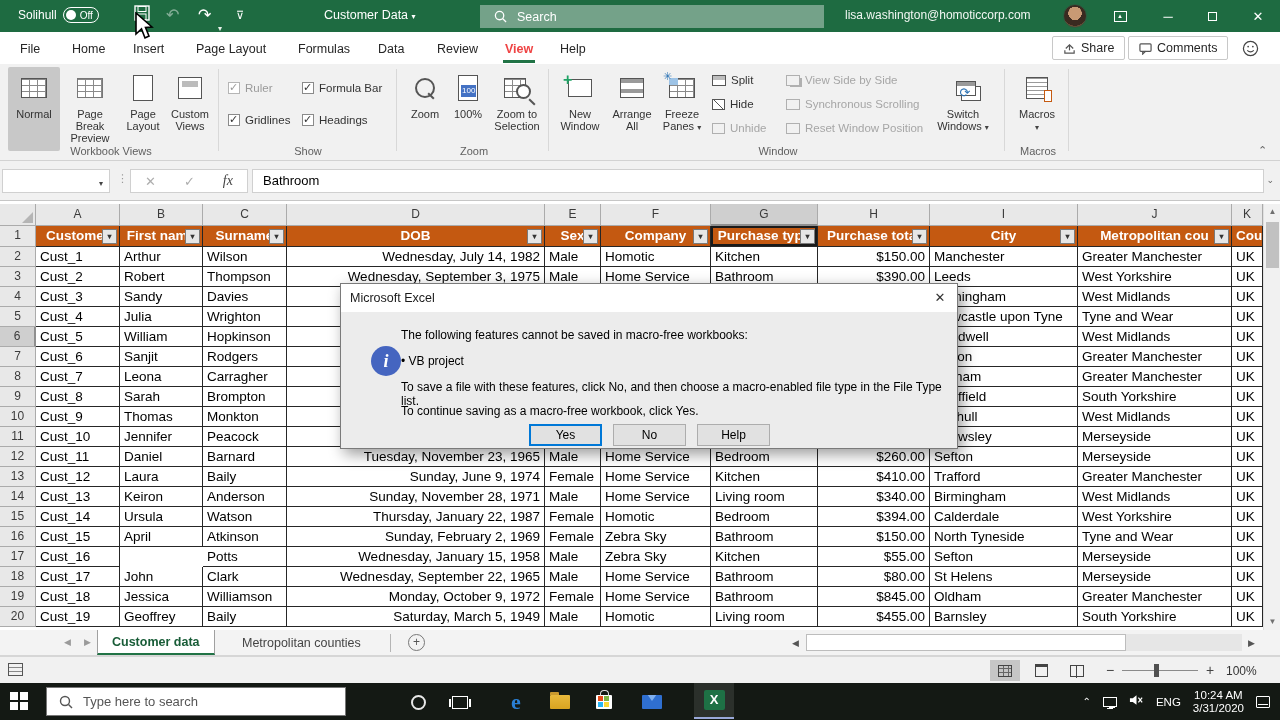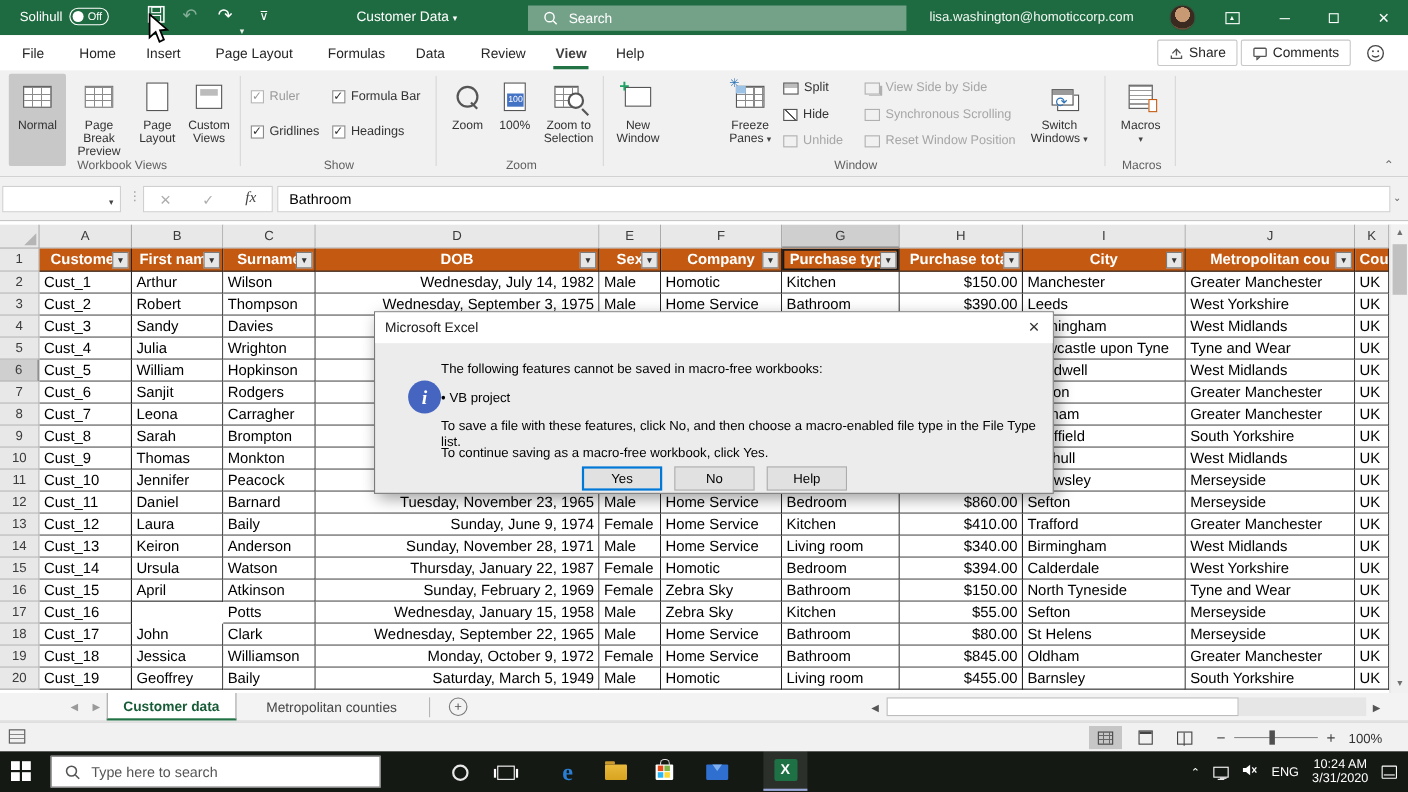--- a/index.html
+++ b/index.html
@@ -23,21 +23,21 @@
   #avatar { position:absolute; left:1063px; top:4px; width:24px; height:24px; border-radius:50%; background:radial-gradient(circle at 50% 38%, #c89a74 0 38%, #3a2a20 39% 70%, #6b4a35 71%); border:1px solid #2c5b3f; }
   .win-btn { position:absolute; top:0; width:40px; height:32px; display:flex; align-items:center; justify-content:center; color:#fff; font-size:13px; }
   #ribbon-opts { left:1100px; }
   #btn-min { left:1148px; } #btn-max { left:1192px; } #btn-close { left:1238px; }
   .restore-sq { width:9px; height:9px; border:1px solid #fff; }
   .ribbonopt-sq { width:13px; height:11px; border:1px solid #fff; font-size:7px; display:flex; align-items:center; justify-content:center; }
 
   
   #tabrow { position:absolute; left:0; top:32px; width:1280px; height:32px; background:#fff; }
   .rtab { position:absolute; top:6px; font-size:12.5px; color:#262626; padding:4px 2px; }
-  .rtab.active { color:#404040; font-weight:bold; border-bottom:3px solid #217346; }
+  .rtab.active { color:#ef4444; font-weight:bold; border-bottom:3px solid #217346; }
   .pill-btn { position:absolute; top:4px; height:24px; border:1px solid #c8c8c8; border-radius:2px; background:#fff; display:flex; align-items:center; gap:5px; padding:0 10px; font-size:12.5px; color:#262626; }
 
   
   #ribbon { position:absolute; left:0; top:64px; width:1280px; height:97px; background:#F1F1F1; border-bottom:1px solid #D2D2D2; }
   .grp-label { position:absolute; bottom:3px; font-size:11px; color:#5f5f5f; text-align:center; }
   .vdiv { position:absolute; top:5px; height:82px; width:1px; background:#D8D8D8; }
   .bigbtn { position:absolute; top:3px; height:84px; width:52px; display:flex; flex-direction:column; align-items:center; text-align:center; font-size:11px; color:#333; line-height:12px; }
   .bigbtn .ic { height:34px; display:flex; align-items:center; justify-content:center; margin-top:4px; margin-bottom:3px; }
   .bigbtn.sel { background:#C8C8C8; border-radius:2px; }
   .smallbtn { position:absolute; display:flex; align-items:center; gap:5px; font-size:11.5px; color:#333; }
@@ -310,20 +310,26 @@
   <div class="vdiv" style="left:548px;"></div>
 
   <div class="bigbtn" style="left:556px; width:48px;">
     <span class="ic">
         <span class="pageic" style="width:24px;height:18px;">
           <span style="position:absolute;left:-6px;top:-6px;color:#21a366;font-size:16px;font-weight:bold;">+</span>
         </span>
       </span>
     <span>New Window</span>
   </div>
+  <div class="bigbtn" style="left:608px; width:48px;">
+    <span class="ic">
+        <span style="width:24px;height:20px;border:1px solid #555;background:linear-gradient(#9a9a9a 0 4px,#fff 4px 10px,#9a9a9a 10px 14px,#fff 14px);"></span>
+      </span>
+    <span>Arrange All</span>
+  </div>
   <div class="bigbtn" style="left:658px; width:48px;">
     <span class="ic">
         <span class="gridic" style="position:relative;">
           <span style="position:absolute;left:-1px;top:-1px;width:9px;height:7px;background:#9DC3E6;"></span>
           <span style="position:absolute;left:-7px;top:-9px;color:#2E74B5;font-size:11px;">✳</span>
         </span>
       </span>
     <span><span>Freeze Panes</span> <span class="caret">▾</span></span>
   </div>
   <div class="smallbtn" style="left:712px; top:10px;">
@@ -557,21 +563,21 @@
       </div>
       <div class="gridrow">
         <div class="rownum">12</div>
         <div class="c" style="width: 84px; text-align: left;">Cust_11</div>
         <div class="c" style="width: 83px; text-align: left;">Daniel</div>
         <div class="c" style="width: 84px; text-align: left;">Barnard</div>
         <div class="c" style="width: 258px; text-align: right;">Tuesday, November 23, 1965</div>
         <div class="c" style="width: 56px; text-align: left;">Male</div>
         <div class="c" style="width: 110px; text-align: left;">Home Service</div>
         <div class="c" style="width: 107px; text-align: left;">Bedroom</div>
-        <div class="c" style="width: 112px; text-align: right;">$860.00</div>
+        <div class="c" style="width: 112px; text-align: right;">$260.00</div>
         <div class="c" style="width: 148px; text-align: left;">Sefton</div>
         <div class="c" style="width: 154px; text-align: left;">Merseyside</div>
         <div class="c" style="width: 31px; text-align: left;">UK</div>
       </div>
       <div class="gridrow">
         <div class="rownum">13</div>
         <div class="c" style="width: 84px; text-align: left;">Cust_12</div>
         <div class="c" style="width: 83px; text-align: left;">Laura</div>
         <div class="c" style="width: 84px; text-align: left;">Baily</div>
         <div class="c" style="width: 258px; text-align: right;">Sunday, June 9, 1974</div>

